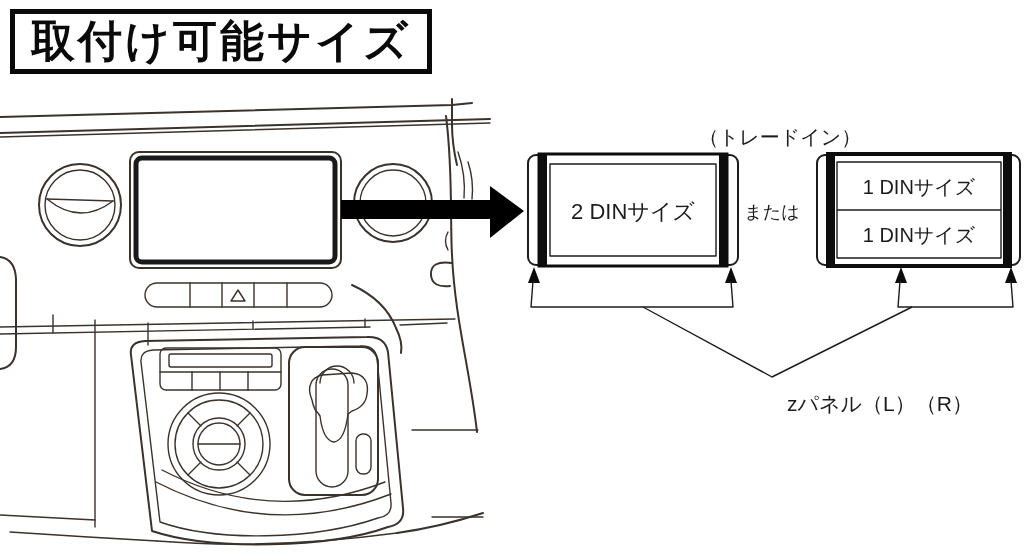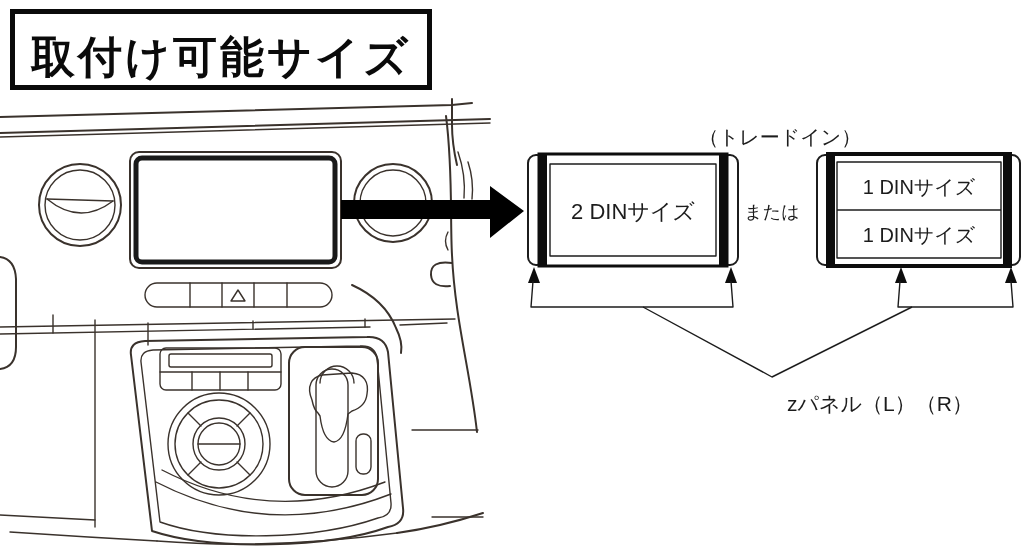--- a/index.html
+++ b/index.html
@@ -3,21 +3,21 @@
 <meta charset="utf-8">
 <style>
   * { margin:0; padding:0; box-sizing:border-box; }
   html,body { width:1024px; height:557px; background:#ffffff; overflow:hidden;
               font-family:"Liberation Sans","DejaVu Sans",sans-serif; }
   #stage { position:relative; width:1024px; height:557px; background:#fff; }
 
   .title-box {
     position:absolute; left:10px; top:9px;
     border:5px solid #0a0a0a; background:#fff;
-    padding:19px 16px 4px 16px;
+    padding:3px 16px 4px 16px;
     font-size:44px; font-weight:900; letter-spacing:3px;
     color:#0a0a0a; white-space:nowrap; line-height:1.1;
   }
 
   svg { position:absolute; display:block; }
   #dash-svg  { left:0;   top:95px;  }
   #diag-svg  { left:500px; top:100px; }
 
   .ln   { fill:none; stroke:#3a322c; stroke-width:2;   stroke-linecap:round; stroke-linejoin:round; }
   .lnt  { fill:none; stroke:#3a322c; stroke-width:1.4; stroke-linecap:round; stroke-linejoin:round; }

